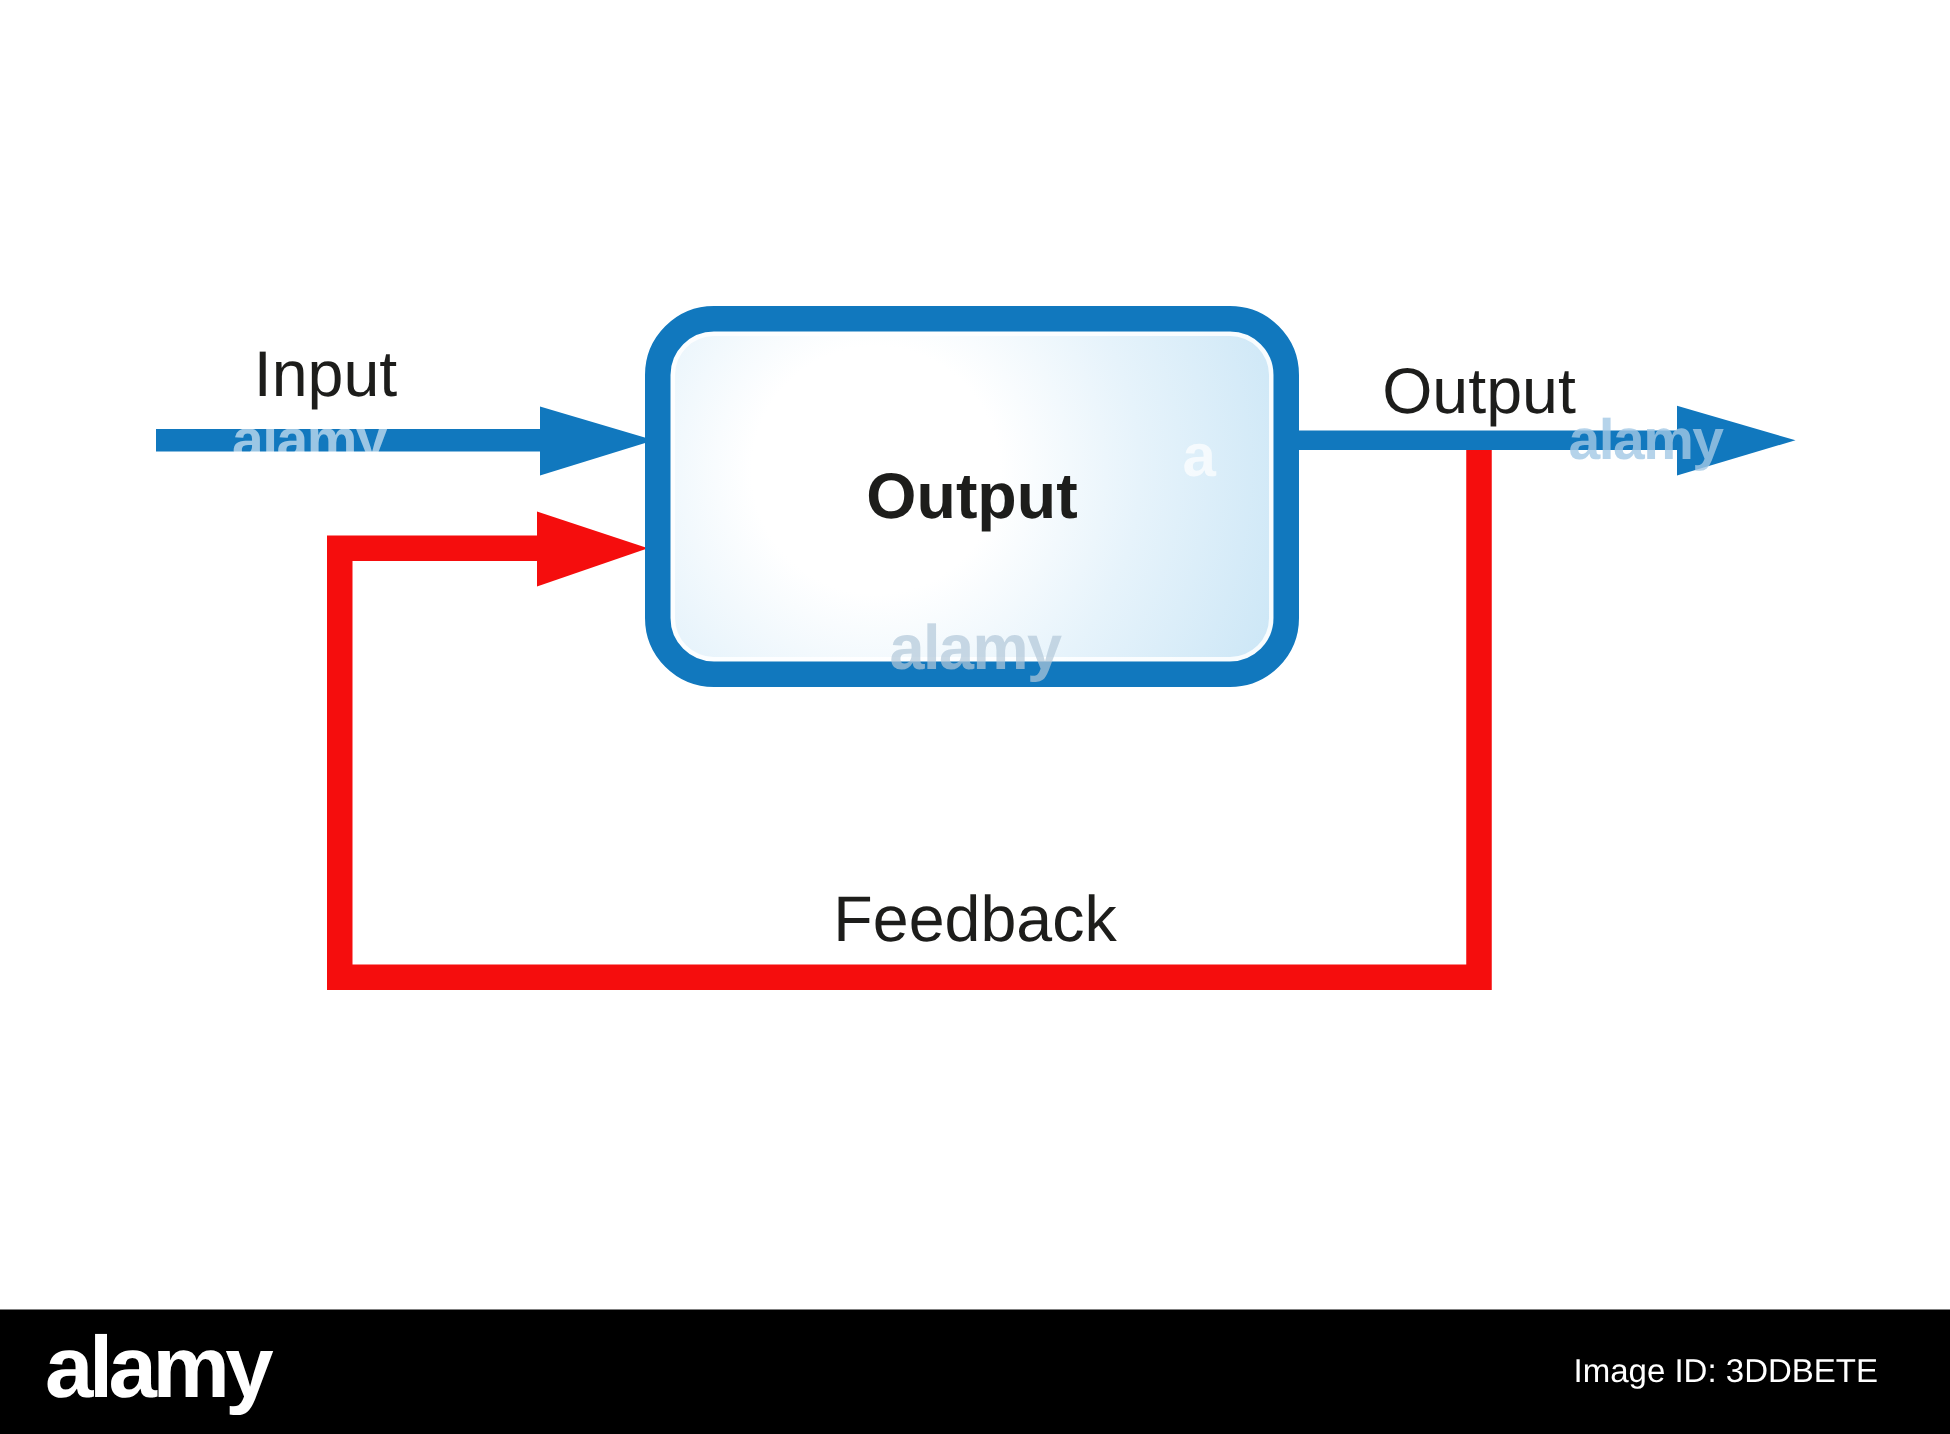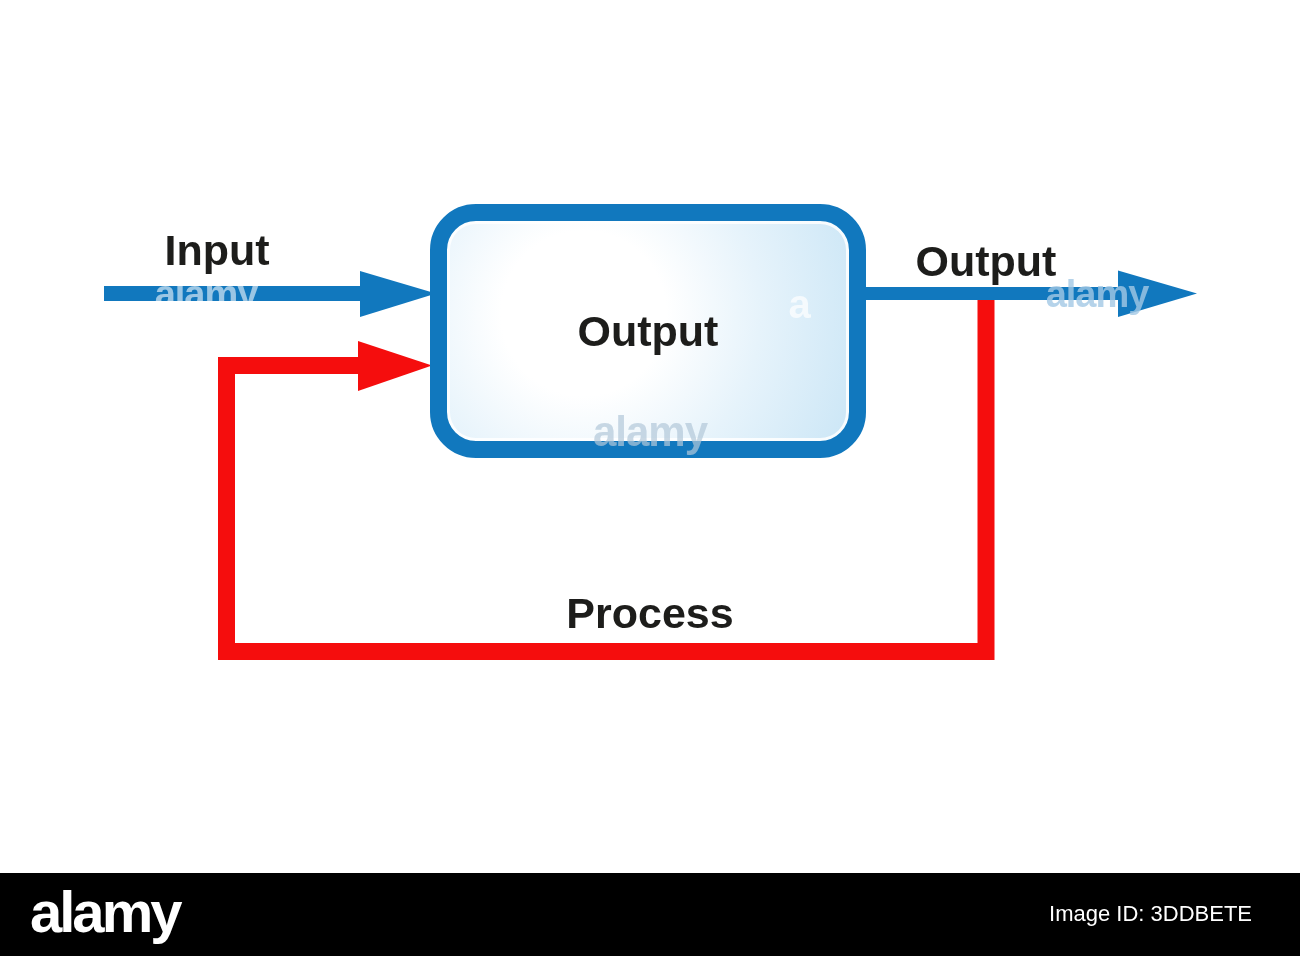--- a/index.html
+++ b/index.html
@@ -15,21 +15,21 @@
   .process-box{
     position:absolute;left:430px;top:204px;width:436px;height:254px;
     box-sizing:border-box;border:17px solid var(--blue);border-radius:46px;
     background:radial-gradient(circle at 34% 42%, #ffffff 28%, #e6f3fb 60%, var(--box_fill_edge) 100%);
     box-shadow:inset 0 0 0 3px rgba(255,255,255,0.85);
     display:flex;align-items:center;justify-content:center;
     z-index:2;
   }
   .lbl{
     position:absolute;z-index:3;color:var(--label);
-    font-weight:700;font-size:43px;line-height:1;white-space:nowrap;
+    font-weight:400;font-size:43px;line-height:1;white-space:nowrap;
     transform:translateX(-50%);letter-spacing:0px;
   }
   .process-box .lbl-in{
     color:var(--label);font-weight:700;font-size:43px;line-height:1;white-space:nowrap;
   }
   .wm{
     position:absolute;z-index:4;font-weight:700;line-height:1;white-space:nowrap;
     letter-spacing:-1px;transform:translateX(-50%);pointer-events:none;
   }
   .wm-input{left:206px;top:275px;font-size:38px;color:rgba(255,255,255,0.58);}
@@ -68,21 +68,21 @@
     <line class="stroke-blue" x1="858" y1="293.5" x2="1122" y2="293.5" stroke-width="13"></line>
     <polygon class="fill-blue" points="1118,270.5 1197,293.5 1118,317"></polygon>
   </svg>
 
   <div class="process-box">
     <span class="lbl-in">Output</span>
   </div>
 
   <div class="lbl" style="left:217px;top:229px;">Input</div>
   <div class="lbl" style="left:986px;top:229px;margin-top:11px;">Output</div>
-  <div class="lbl" style="left:650px;top:592px;">Process</div>
+  <div class="lbl" style="left:650px;top:592px;">Feedback</div>
 
   <div class="wm wm-input">alamy</div>
   <div class="wm wm-output">alamy</div>
   <div class="wm wm-box">alamy</div>
   <div class="wm wm-a">a</div>
 
   <div class="footer">
     <div class="footer-logo">alamy</div>
     <div class="footer-meta">
       <div class="footer-id">Image ID: 3DDBETE</div>

